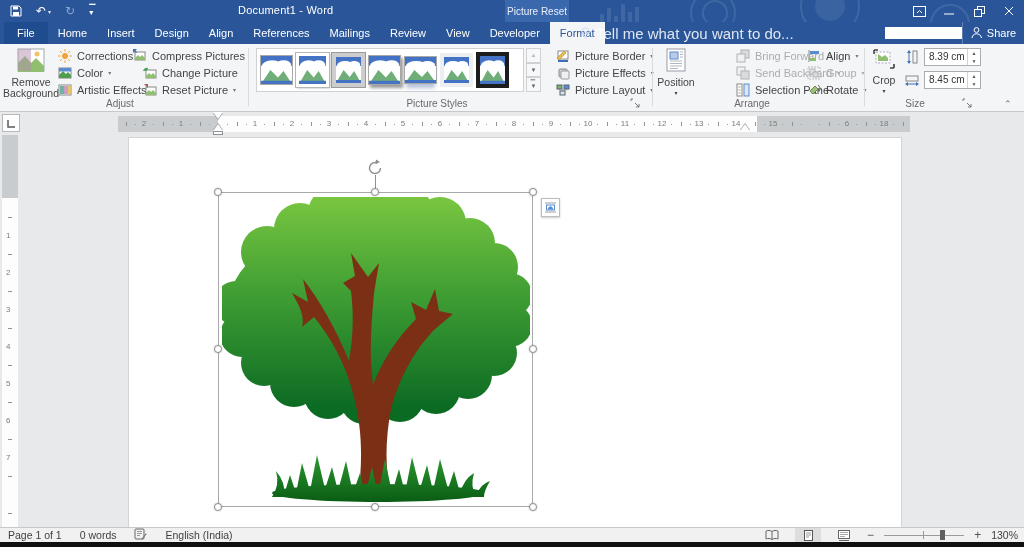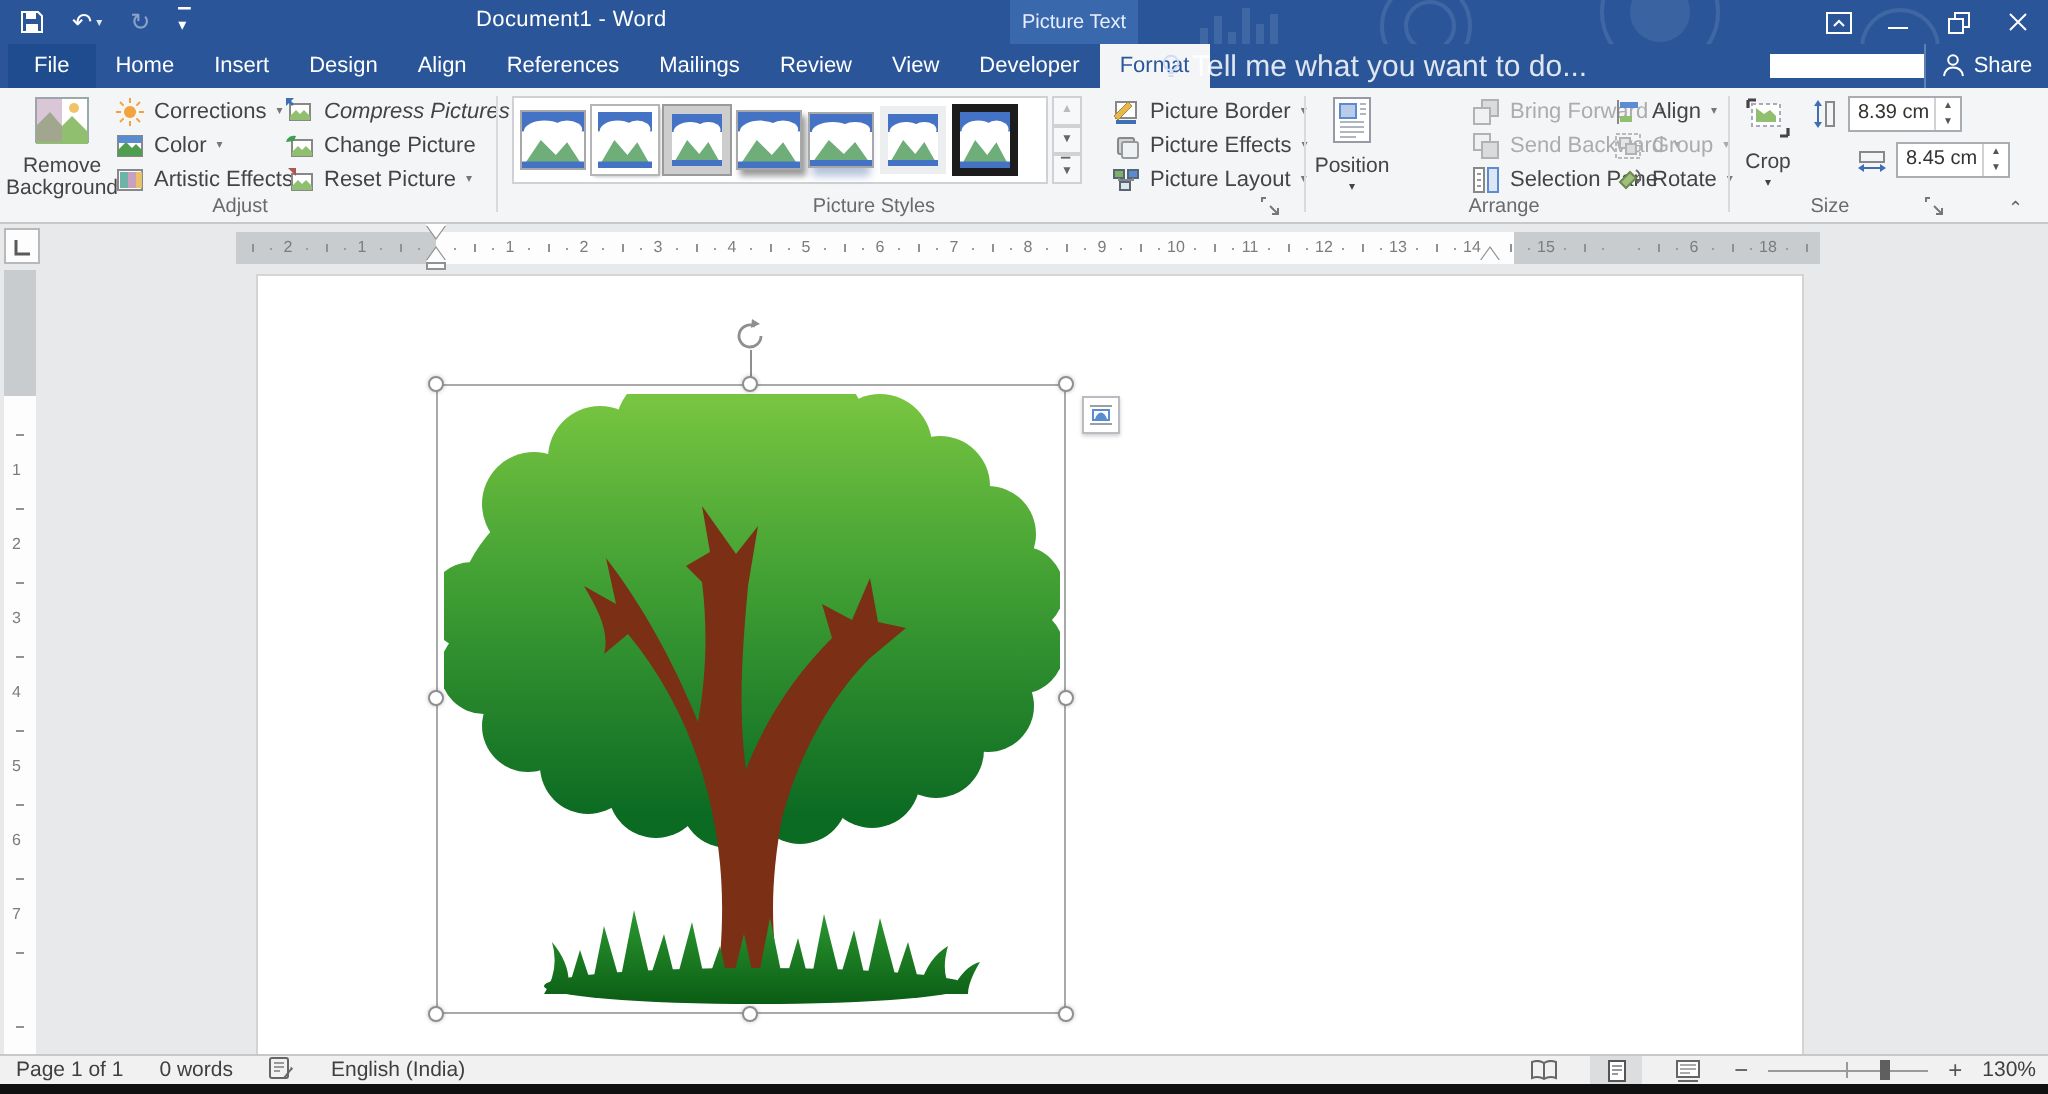--- a/index.html
+++ b/index.html
@@ -136,21 +136,21 @@
           </svg>
       </span>
       <span class="btn">↶<span class="dd">▾</span></span>
       <span class="btn dim">↻</span>
       <span class="btn">
           <span style="font-size:8px;line-height:4px">▔<br>▾</span>
         </span>
     </div>
 
     <div class="title">Document1 - Word</div>
-    <div class="ctx-tools">Picture Text</div>
+    <div class="ctx-tools">Picture Reset</div>
 
     <div class="winbtns">
       <span class="winbtn">
         <svg width="13" height="11" viewBox="0 0 13 11">
             <rect x="0.5" y="0.5" width="12" height="10" fill="none" stroke="#fff"></rect>
             <path d="M4 7 6.5 4.5 9 7" fill="none" stroke="#fff"></path>
           </svg>
       </span>
       <span class="winbtn">
         <svg width="10" height="10" viewBox="0 0 10 10">
@@ -273,21 +273,21 @@
         <svg width="14" height="14" viewBox="0 0 14 14">
             <rect x="1" y="2" width="12" height="10" fill="#fff" stroke="#888"></rect>
             <path d="M2 3h4v8H2z" fill="#6fb3a8"></path>
             <path d="M6 3h4v8H6z" fill="#c9a0c0"></path>
             <path d="M10 3h3v8h-3z" fill="#e8c26a"></path>
           </svg>
       </span>
       <span>Artistic Effects</span>
         <span class="dd">▾</span>
     </div>
-    <div class="rrow" style="left:143px; top:3px;font-style:italic;">
+    <div class="rrow" style="left:133px; top:3px;">
       <span class="ic14">
         <svg width="14" height="14" viewBox="0 0 14 14">
             <rect x="2" y="3" width="10" height="8" fill="#fff" stroke="#888"></rect>
             <path d="M2 9l3-3 2 2 2-2 3 3v2H2z" fill="#8fbf6f"></path>
             <path d="M0 0l4 0-1.5 1.5L4 3 3 4 1.5 2.5 0 4z" fill="#3e6fb5"></path>
           </svg>
       </span>
       <span>Compress Pictures</span>
     </div>
     <div class="rrow" style="left:143px; top:20px;">
@@ -540,21 +540,21 @@
           </svg>
       </span>
       <span class="spinbox">
         <input value="8.39 cm" style="">
         <span class="spinarrows">
             <span>▲</span>
             <span>▼</span>
           </span>
       </span>
     </div>
-    <div class="rrow" style="left:929px; top:27px;">
+    <div class="rrow" style="left:905px; top:27px;">
       <span class="ic14">
         <svg width="14" height="14" viewBox="0 0 14 14">
             <rect x="1" y="3" width="12" height="5" fill="none" stroke="#888"></rect>
             <path d="M0 11l3-2v4zM14 11l-3-2v4z" fill="#3e6fb5"></path>
             <line x1="3" y1="11" x2="11" y2="11" stroke="#3e6fb5"></line>
           </svg>
       </span>
       <span class="spinbox">
         <input value="8.45 cm" style="">
         <span class="spinarrows">

